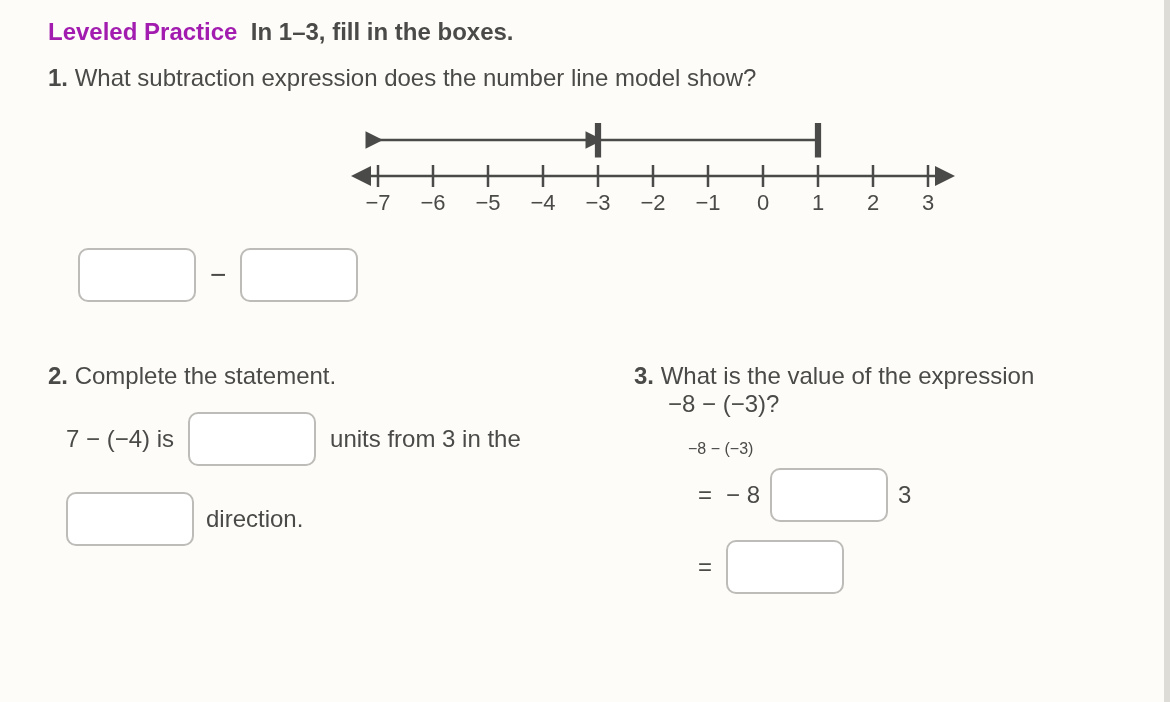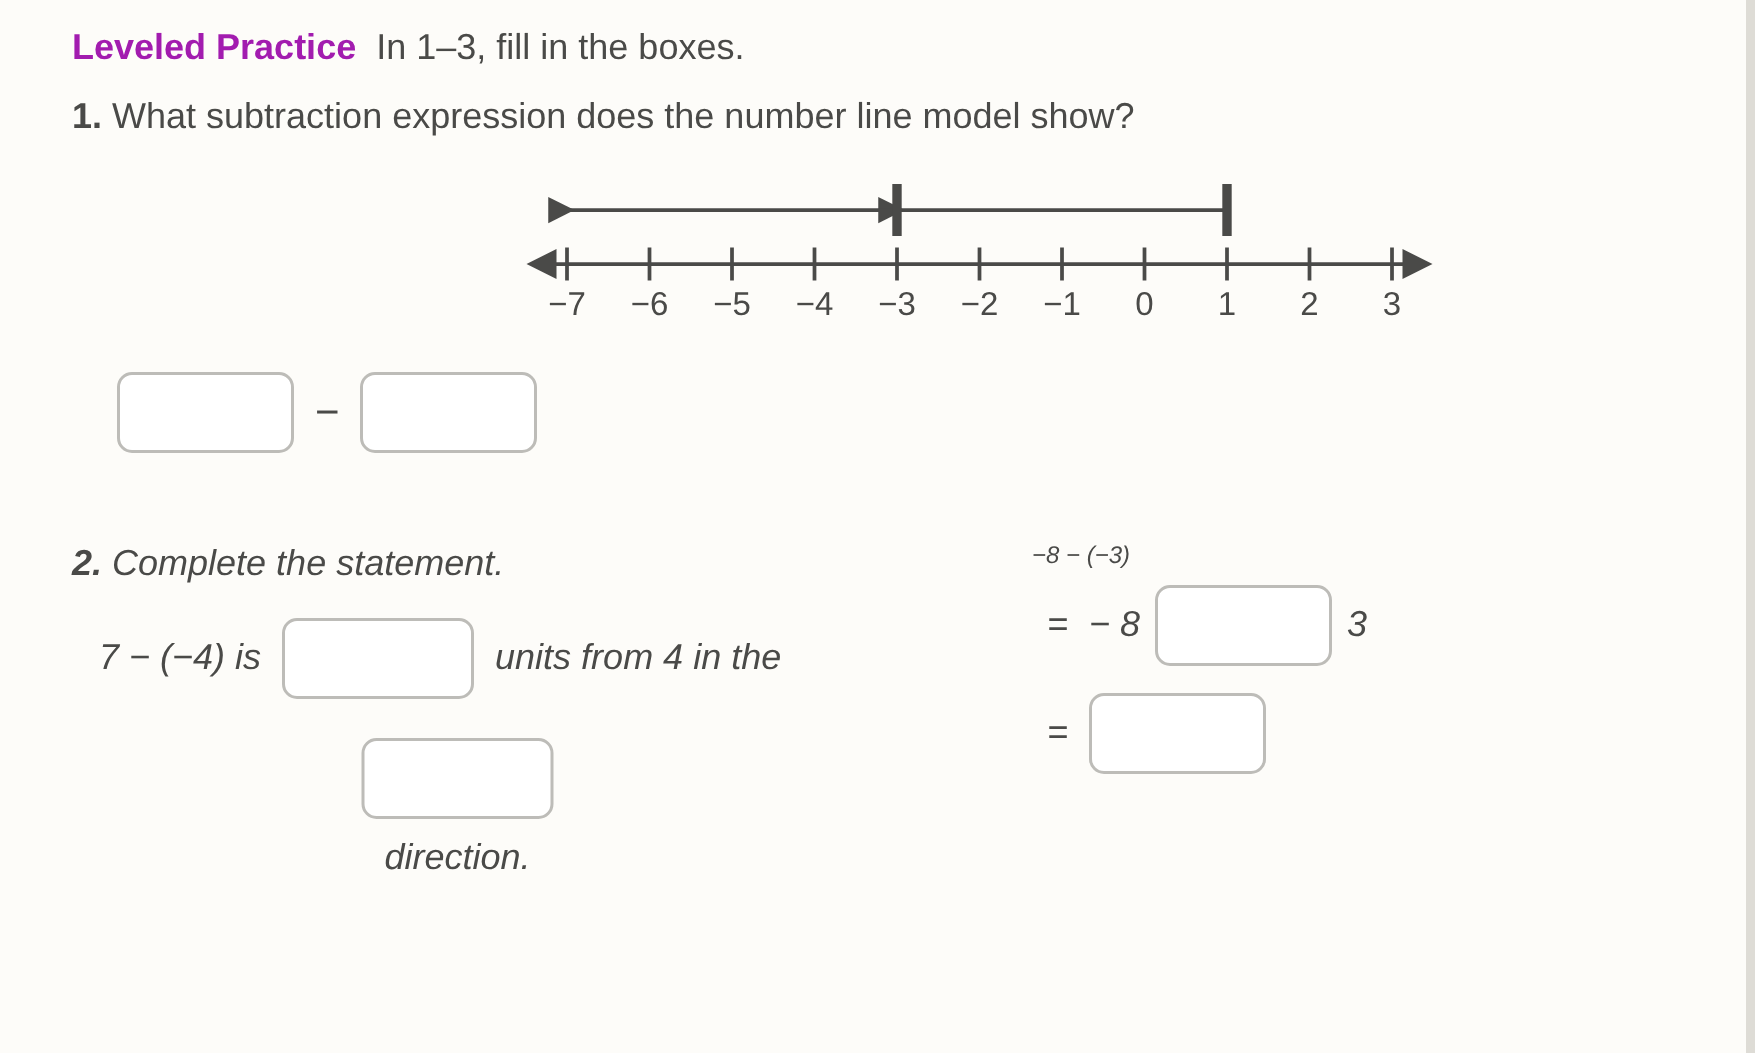--- a/index.html
+++ b/index.html
@@ -8,42 +8,42 @@
     padding: 0;
     width: 1170px;
     height: 702px;
     font-family: "Helvetica Neue", Arial, sans-serif;
     color: #4a4a48;
     background: #fdfcf9;
   }
   body { position: relative; padding: 18px 40px 20px 48px; }
   .heading { font-size: 24px; font-weight: 400; margin-bottom: 18px; }
   .heading .bold-label { font-weight: 700; color: #a21caf; }
-  .heading .bold-instr { font-weight: 400; margin-top: 45px; }
+  .heading .bold-instr { font-weight: 700; margin-top: 45px; }
   .q-num { font-weight: 700; }
   .q1 { font-size: 24px; margin-bottom: 26px; font-weight: 400; }
   .numberline-wrap { width: 610px; margin: 0 0 30px 300px; }
   .q1-answer {
     display: flex; align-items: center; gap: 14px;
     margin-left: 30px; margin-bottom: 60px;
   }
   .answer-box {
     display: inline-block;
     border: 2px solid #bdbcb8;
     border-radius: 10px;
     background: #ffffff;
     width: 118px; height: 54px;
     font-size: 22px; text-align: center; line-height: 50px;
   }
   .minus { font-size: 28px; color: #4a4a48; }
   .row { display: flex; gap: 80px; }
-  .col { flex: 1; font-style: italic; }
+  .col { flex: 1; }
   .q2-head, .q3-head { font-size: 24px; font-weight: 400; margin-bottom: 22px; }
   .q2-line { display: flex; align-items: center; gap: 14px; font-size: 24px; margin-bottom: 26px; margin-left: 18px; }
-  .q2-line2 { display: flex; align-items: center; gap: 12px; font-size: 24px; margin-left: 18px; flex-direction: column; }
+  .q2-line2 { display: flex; align-items: center; gap: 12px; font-size: 24px; margin-left: 18px; }
   .q2-line .answer-box, .q2-line2 .answer-box { width: 128px; height: 54px; }
   .col-right { padding-left: 10px; }
   .q3-expr { font-size: 16px; margin-left: 54px; margin-bottom: 10px; }
   .q3-line { display: flex; align-items: center; gap: 10px; font-size: 24px; margin-left: 60px; margin-bottom: 18px; }
   .q3-line .answer-box { width: 118px; height: 54px; }
   .eq { font-size: 24px; width: 22px; text-align: center; }
   .vbar {
     position: absolute; right: 0; top: 0; bottom: 0;
     width: 6px; background: #dedcd6;
   }
@@ -114,29 +114,34 @@
 
 <div class="row">
   <div class="col">
     <div class="q2-head">
       <span class="q-num">2.</span>
       <span>Complete the statement.</span>
     </div>
     <div class="q2-line">
       <span>7 − (−4) is</span>
       <span class="answer-box"></span>
-      <span>units from 4 in the</span>
+      <span>units from 3 in the</span>
     </div>
     <div class="q2-line2">
       <span class="answer-box"></span>
       <span>direction.</span>
     </div>
   </div>
 
   <div class="col col-right">
+    <div class="q3-head">
+      <span class="q-num">3.</span>
+      <span>What is the value of the expression</span><br>
+      <span style="margin-left:34px; display:inline-block;">−8 − (−3)?</span>
+    </div>
     <div class="q3-expr">−8 − (−3)</div>
     <div class="q3-line">
       <span class="eq">=</span>
       <span>− 8</span>
       <span class="answer-box"></span>
       <span>3</span>
     </div>
     <div class="q3-line">
       <span class="eq">=</span>
       <span class="answer-box"></span>

